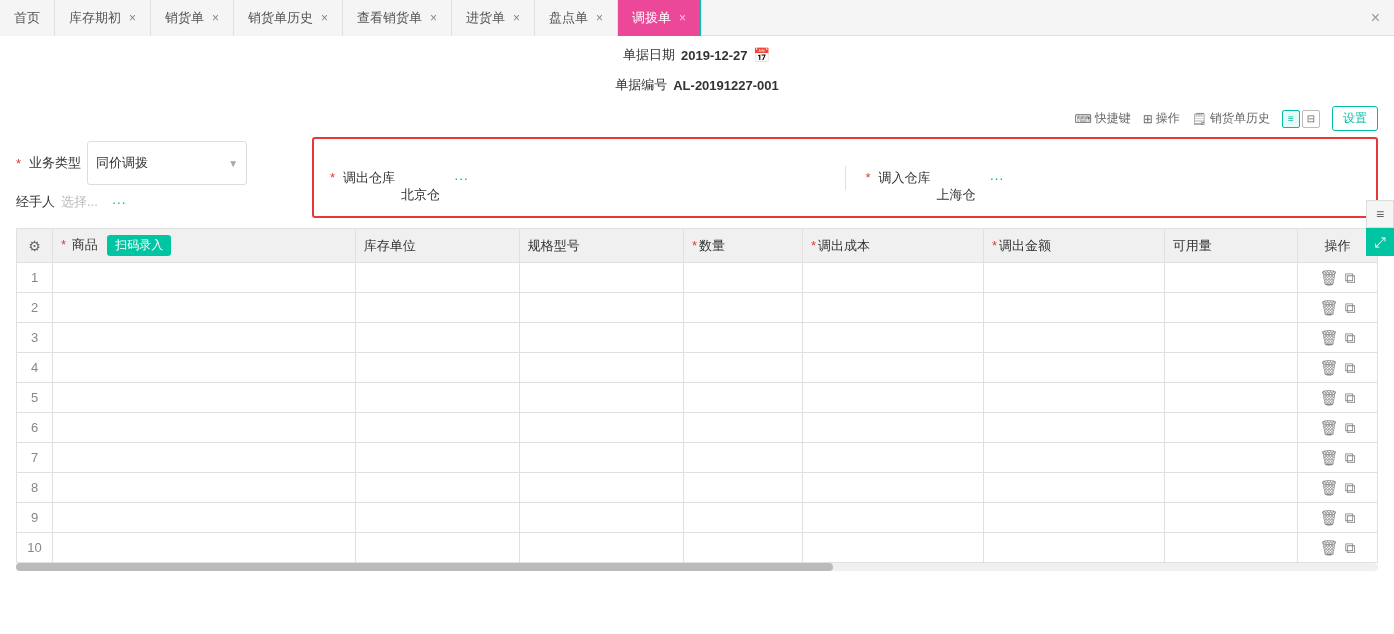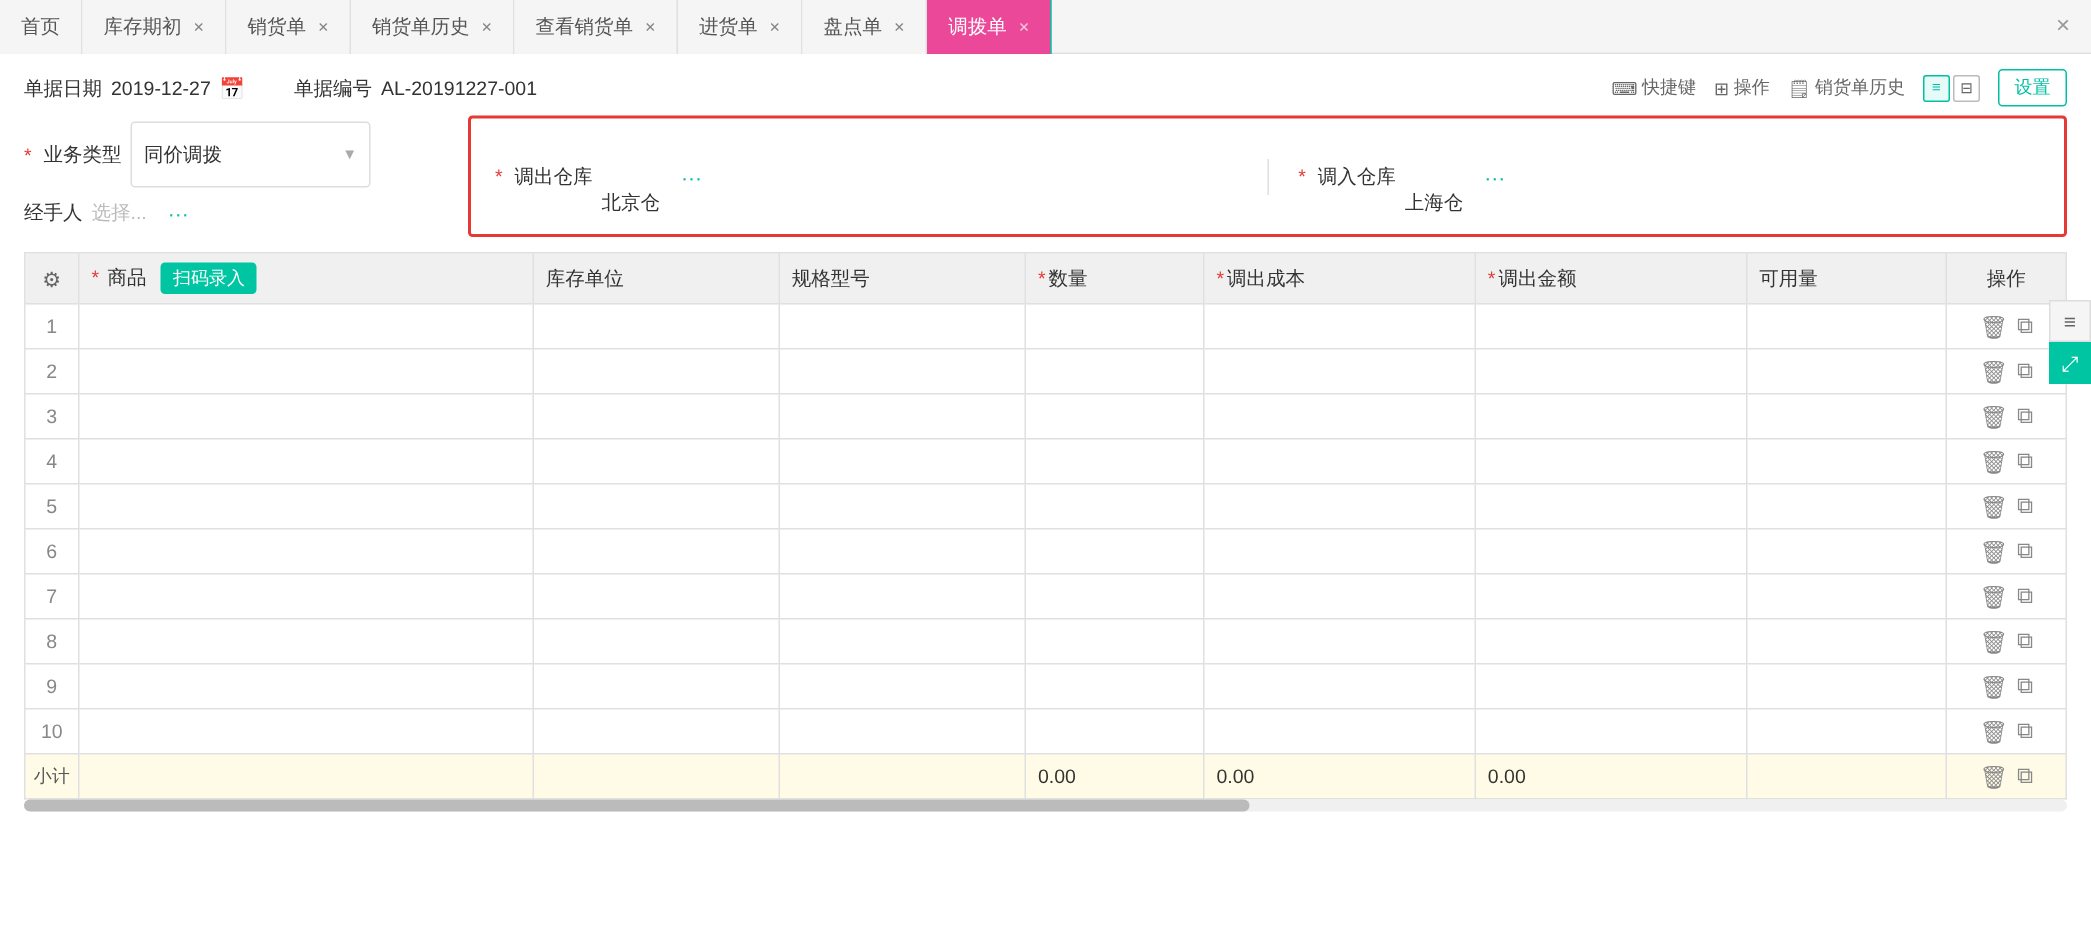--- a/index.html
+++ b/index.html
@@ -24,27 +24,27 @@
     .tab.active .close-icon { color: #fff; }
     .tab:first-child { border-left: none; }
 
     .tabs-close-all {
       margin-left: auto; padding: 0 14px; font-size: 16px; color: #999; cursor: pointer; align-self: center;
     }
 
     
     .header-row {
       display: flex; align-items: center; padding: 10px 16px 0 16px;
-      gap: 32px; flex-wrap: wrap;
+      gap: 12px; flex-wrap: wrap; flex-direction: column;
     }
     .header-field {
       display: flex; align-items: center; gap: 6px; font-size: 13px; color: #333;
     }
     .header-field label { color: #333; white-space: nowrap; }
-    .date-value { color: #333; font-weight: 400; }
+    .date-value { color: #333; font-weight: 700; }
     .calendar-icon { color: #00bfa5; cursor: pointer; font-size: 14px; }
     .header-actions {
       margin-left: auto; display: flex; align-items: center; gap: 12px; font-size: 12px; color: #666;
     }
     .header-actions span { cursor: pointer; display: flex; align-items: center; gap: 3px; }
     .btn-settings {
       background: #fff; border: 1px solid #00bfa5; color: #00bfa5; padding: 3px 10px;
       border-radius: 3px; cursor: pointer; font-size: 12px;
     }
     .btn-layout {
@@ -417,36 +417,20 @@
           <td></td>
           <td></td>
           <td></td>
           <td>
     <div class="action-cell">
       <span class="action-icon" title="删除">🗑</span>
       <span class="action-icon copy" title="复制">⧉</span>
     </div>
           </td>
         </tr>
-        <tr class="subtotal-row">
-          <td class="row-num" style="text-align: center; font-size: 12px;">小计</td>
-          <td style="background: rgb(255, 251, 230);"></td>
-          <td style="background: rgb(255, 251, 230);"></td>
-          <td style="background: rgb(255, 251, 230);"></td>
-          <td style="background: rgb(255, 251, 230);"><span class="subtotal-val">0.00</span></td>
-          <td style="background: rgb(255, 251, 230);"><span class="subtotal-val">0.00</span></td>
-          <td style="background: rgb(255, 251, 230);"><span class="subtotal-val">0.00</span></td>
-          <td style="background: rgb(255, 251, 230);"></td>
-          <td style="background: rgb(255, 251, 230);">
-    <div class="action-cell">
-      <span class="action-icon" title="删除">🗑</span>
-      <span class="action-icon copy" title="复制">⧉</span>
-    </div>
-          </td>
-        </tr>
       </tbody>
   </table>
 </div>
 
 <div class="scroll-track">
   <div class="scroll-thumb"></div>
 </div>
 
 <div class="right-float">
   <div class="float-btn">≡</div>

